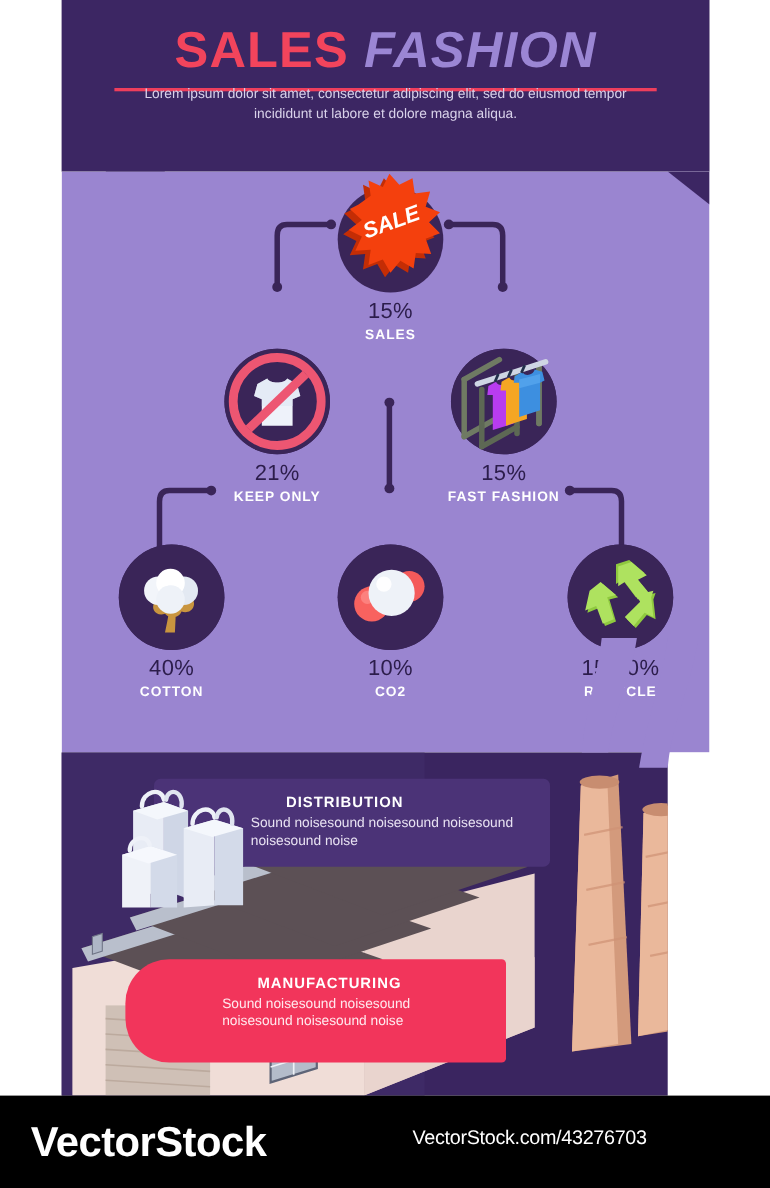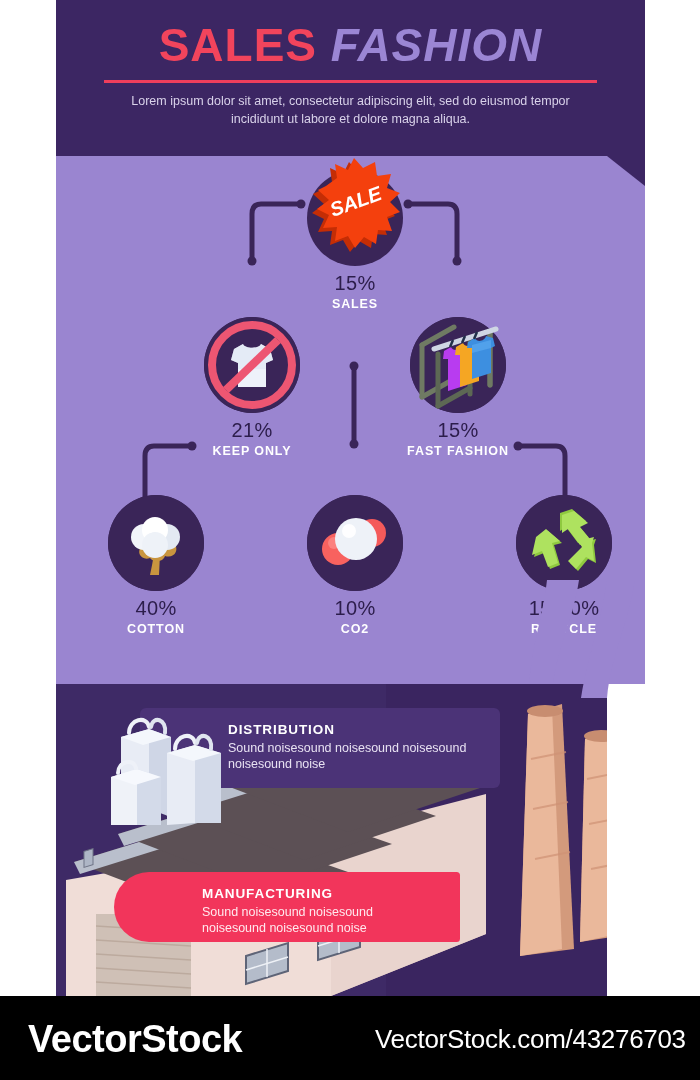--- a/index.html
+++ b/index.html
@@ -34,21 +34,21 @@
   .title-fast { color: #f2445c; }
   .title-fashion { color: #9b86d4; font-style: italic; }
   .header-rule {
     position: absolute;
     left: 48px; right: 48px; top: 80px;
     height: 3px;
     background: #ef3e5c;
   }
   .header-sub {
     position: absolute;
-    left: 70px; right: 70px; top: 92px;
+    left: 70px; right: 70px; top: 76px;
     text-align: center;
     font-size: 12.5px;
     line-height: 18px;
     color: #d9d2ea;
   }
   .header-notch {
     position: absolute;
     left: 96px; top: 156px;
     width: 0; height: 0;
     border-left: 27px solid transparent;
@@ -120,30 +120,31 @@
     position: absolute;
     display: block;
     padding: 14px 20px 16px 88px;
   }
   .callout-dist {
     left: 84px; top: 24px; width: 360px; height: 80px;
     background: #4b3377;
     border-radius: 6px;
   }
   .callout-manu {
-    left: 58px; top: 188px; width: 346px; height: 70px;
+    left: 58px; top: 188px; width: 346px; height: 94px;
     background: #f2355b;
     border-radius: 40px 4px 4px 40px;
   }
   .callout-title {
     font-size: 13.5px;
     font-weight: bold;
     color: #ffffff;
     letter-spacing: 0.9px;
     margin-bottom: 3px;
+    margin-left: 32px;
   }
   .callout-body {
     font-size: 12.5px;
     line-height: 16px;
     color: #e8e2f2;
   }
   .callout-manu .callout-body { color: #ffe9ee; }
 
   
   .watermark {
@@ -151,21 +152,21 @@
     left: 0; bottom: 0; width: 700px; height: 84px;
     background: #000000;
   }
   .wm-logo {
     position: absolute; left: 28px; top: 22px;
     font-size: 38px; font-weight: bold; color: #ffffff;
     letter-spacing: -0.5px;
   }
   .wm-url {
     position: absolute; left: 375px; top: 28px;
-    font-size: 26px; color: #ffffff; letter-spacing: -0.3px;
+    font-size: 18px; color: #ffffff; letter-spacing: -0.3px;
   }
 
   svg { display: block; overflow: visible; }
 </style>
 </head>
 <body>
 
 <div class="poster">
 
   <div class="header">

